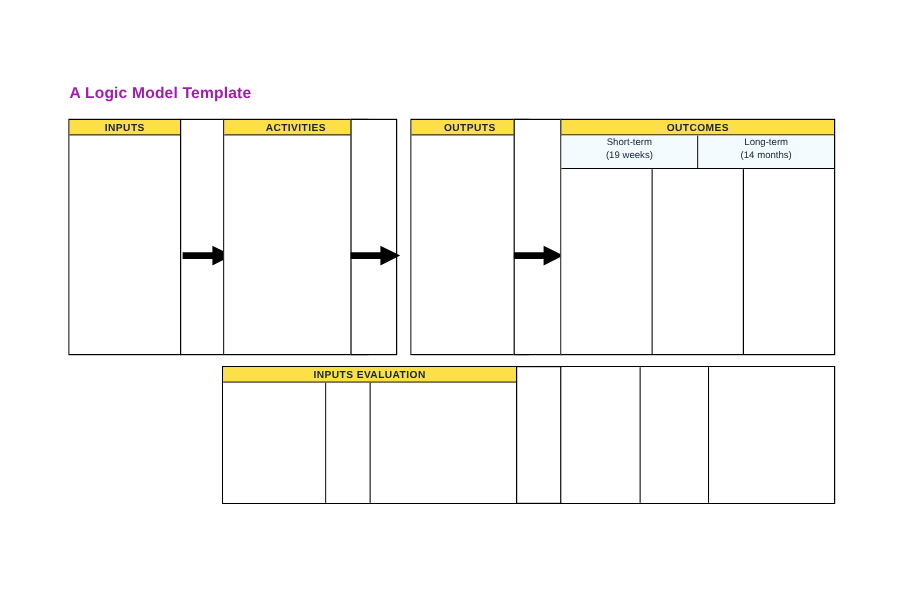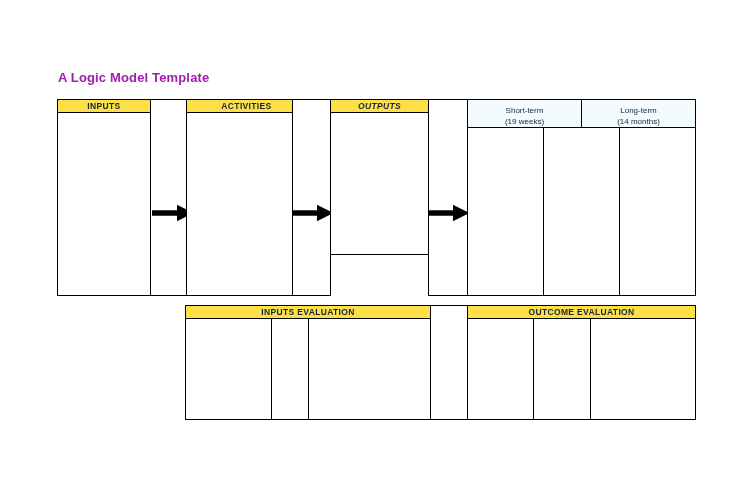--- a/index.html
+++ b/index.html
@@ -69,21 +69,21 @@
     background: #f4fbff;
   }
 
   .band-subheader-cell {
     box-sizing: border-box;
     flex: 1 1 0;
     border-right: 1px solid #000000;
     display: flex;
     flex-direction: column;
     align-items: center;
-    justify-content: flex-end;
+    justify-content: flex-start;
     font-size: 8px;
     color: #11243d;
     line-height: 11px;
     white-space: nowrap;
     background: #f4fbff;
   }
   .band-subheader-cell:last-child { border-right: none; }
 
   .band-body {
     box-sizing: border-box;
@@ -144,34 +144,35 @@
       <div class="band-body-cell"></div>
     </div>
   </div>
 
   <div class="gap-col" style="left:292px; top:99px; width:39px; height:197px;">
   </div>
   <svg class="arrow" style="left:292px; top:204px;" width="42" height="18" viewBox="0 0 42 18">
     <path d="M0 6.2 L25 6.2 L25 0.8 L41.5 9 L25 17.2 L25 11.8 L0 11.8 Z" fill="#000000"></path>
   </svg>
 
-  <div class="band" style="left:330px; top:99px; width:99px; height:156px;font-style:italic;">
+  <div class="band" style="left:342px; top:99px; width:99px; height:197px;">
     <div class="band-header">OUTPUTS</div>
     <div class="band-body">
       <div class="band-body-cell"></div>
     </div>
   </div>
 
   <div class="gap-col" style="left:428px; top:99px; width:40px; height:197px;">
   </div>
   <svg class="arrow" style="left:428px; top:204px;" width="42" height="18" viewBox="0 0 42 18">
     <path d="M0 6.2 L25 6.2 L25 0.8 L41.5 9 L25 17.2 L25 11.8 L0 11.8 Z" fill="#000000"></path>
   </svg>
 
   <div class="band" style="left:467px; top:99px; width:229px; height:197px;">
+    <div class="band-header">OUTCOMES</div>
 
     <div class="band-subheader-row">
       <div class="band-subheader-cell">
         <span class="sub-line1">Short-term</span>
         <span class="sub-line2">(19 weeks)</span>
       </div>
       <div class="band-subheader-cell">
         <span class="sub-line1">Long-term</span>
         <span class="sub-line2">(14 months)</span>
       </div>
@@ -190,21 +191,20 @@
       <div class="band-body-cell" style="flex:1.05 1 0;"></div>
       <div class="band-body-cell" style="flex:0.45 1 0;"></div>
       <div class="band-body-cell" style="flex:1.5 1 0;"></div>
     </div>
   </div>
 
   <div class="gap-col" style="left:430px; top:305px; width:38px; height:115px;">
   </div>
 
   <div class="band" style="left:467px; top:305px; width:229px; height:115px;">
-    <div class="band-header">OUTCOME EVALUATION</div>
     <div class="band-body">
       <div class="band-body-cell" style="flex:1 1 0;"></div>
       <div class="band-body-cell" style="flex:0.85 1 0;"></div>
       <div class="band-body-cell" style="flex:1.6 1 0;"></div>
     </div>
   </div>
 
 </div>
 
 </body></html>

